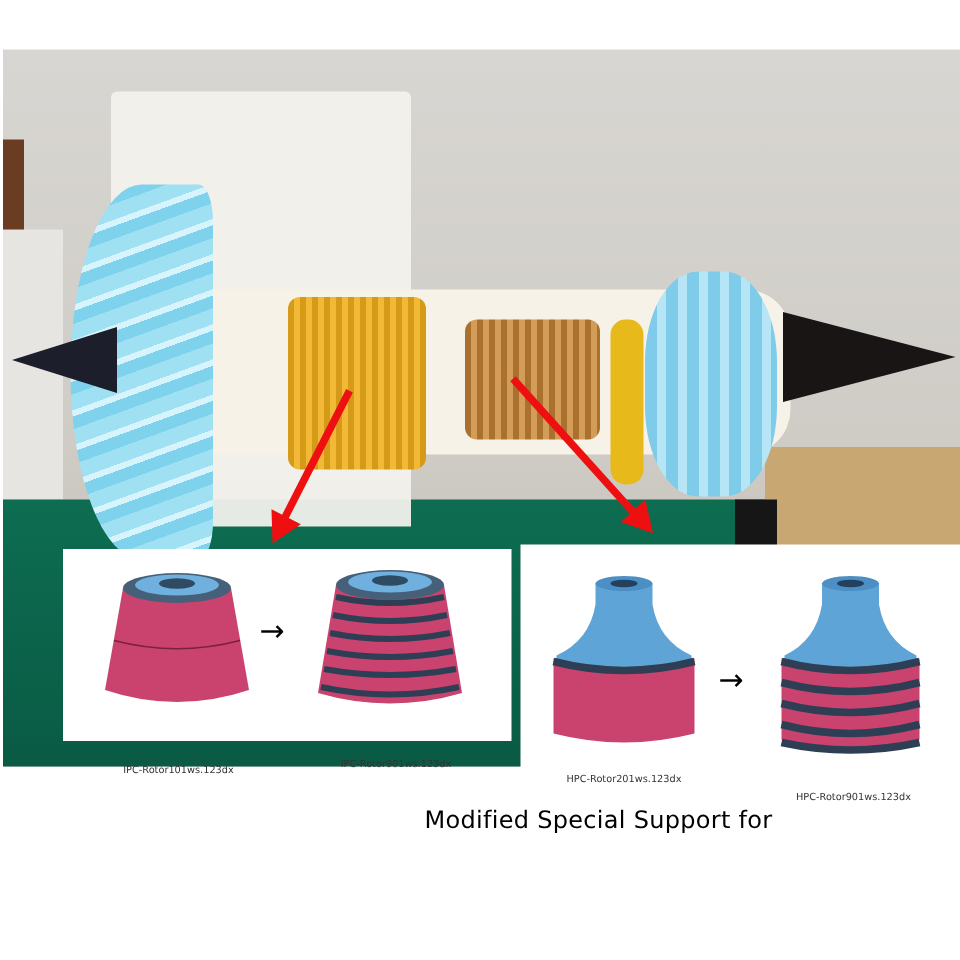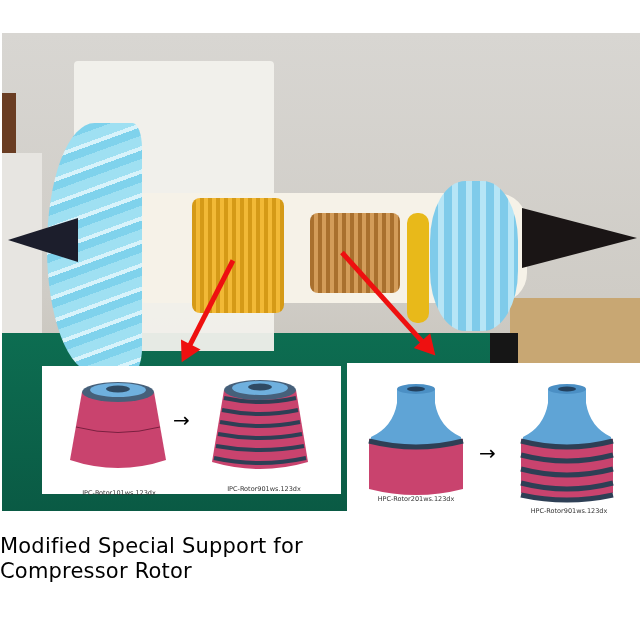--- a/index.html
+++ b/index.html
@@ -24,26 +24,26 @@
   .turbine { position:absolute; left:428px; top:148px; width:88px; height:150px;
     background: repeating-linear-gradient(90deg,#7fcbea 0 8px,#b6e5f6 8px 14px); border-radius:40%; }
   .spinner-r { position:absolute; left:520px; top:175px; width:0; height:0; border-top:30px solid transparent; border-bottom:30px solid transparent; border-left:115px solid #1a1515; }
   .stand { position:absolute; left:488px; top:300px; width:28px; height:110px; background:#161616; }
   .arrow { position:absolute; height:5px; background:#ee1010; transform-origin:0 50%; }
   .arrow::after { content:""; position:absolute; right:-14px; top:-9px; border-top:11px solid transparent; border-bottom:11px solid transparent; border-left:20px solid #ee1010; }
 
   .panel { position:absolute; background:#ffffff; }
   .panel-ipc { left:42px; top:366px; width:299px; height:128px; }
   .panel-hpc { left:347px; top:363px; width:293px; height:158px; }
-  .cap { position:absolute; font-size:6.5px; color:#333; white-space:nowrap; transform:translateX(-50%); }
+  .cap { position:absolute; font-size:6.5px; color:#333; white-space:nowrap; transform:translateX(-50%);margin-top:20px; }
   .arrow-blk { position:absolute; font-size:20px; color:#000; line-height:1; }
 
   .cone { position:absolute; }
-  .title { position:absolute; left:0; top:534px; width:515px; text-align:left; font-family:"DejaVu Sans", sans-serif;
-    font-size:21px; line-height:25px; color:#000; letter-spacing:.2px; }
+  .title { position:absolute; left:0; top:534px; width:515px; text-align:right; font-family:"DejaVu Sans", sans-serif;
+    font-size:16px; line-height:25px; color:#000; letter-spacing:.2px; }
 </style>
 </head>
 <body>
 
 <div class="photo">
   <div class="wall-left"></div>
   <div class="frame"></div>
   <div class="table"></div>
   <div class="table-right"></div>
   <div class="nacelle"></div>
@@ -109,14 +109,13 @@
         <path d="M2 102 Q48 114 94 102"></path>
         <path d="M2 114 Q48 124 94 114"></path>
     </g>
   </svg>
   <span class="cap" style="left:69px;top:132px">HPC-Rotor201ws.123dx</span>
   <span class="cap" style="left:222px;top:144px">HPC-Rotor901ws.123dx</span>
 </div>
 
 <div class="title">
   <div>Modified Special Support for</div>
-  <div>Compressor Rotor</div>
 </div>
 
 </body></html>

